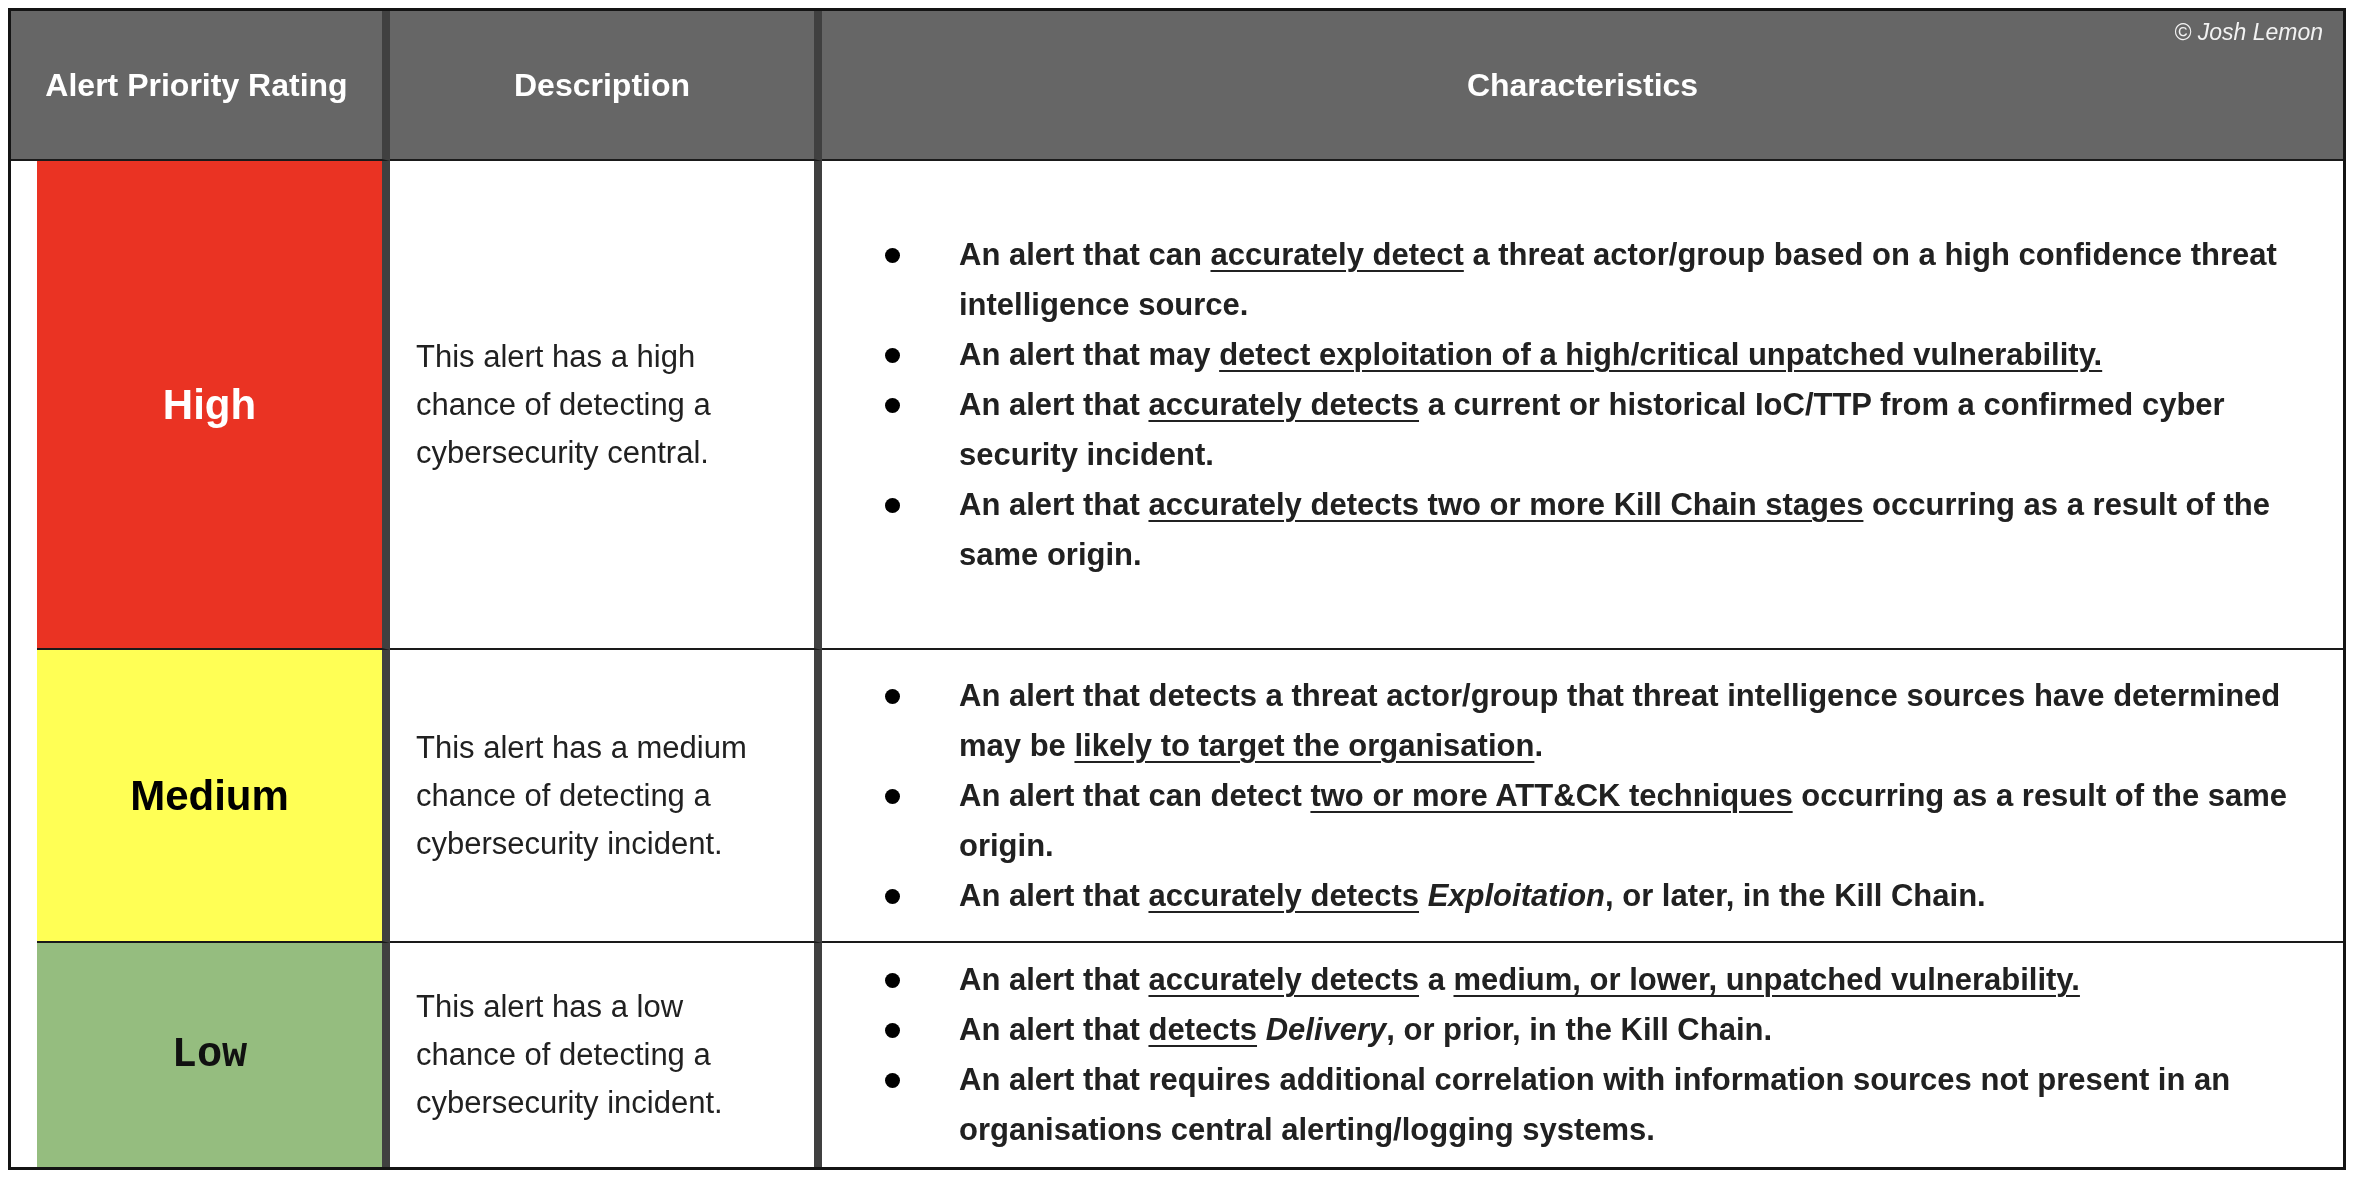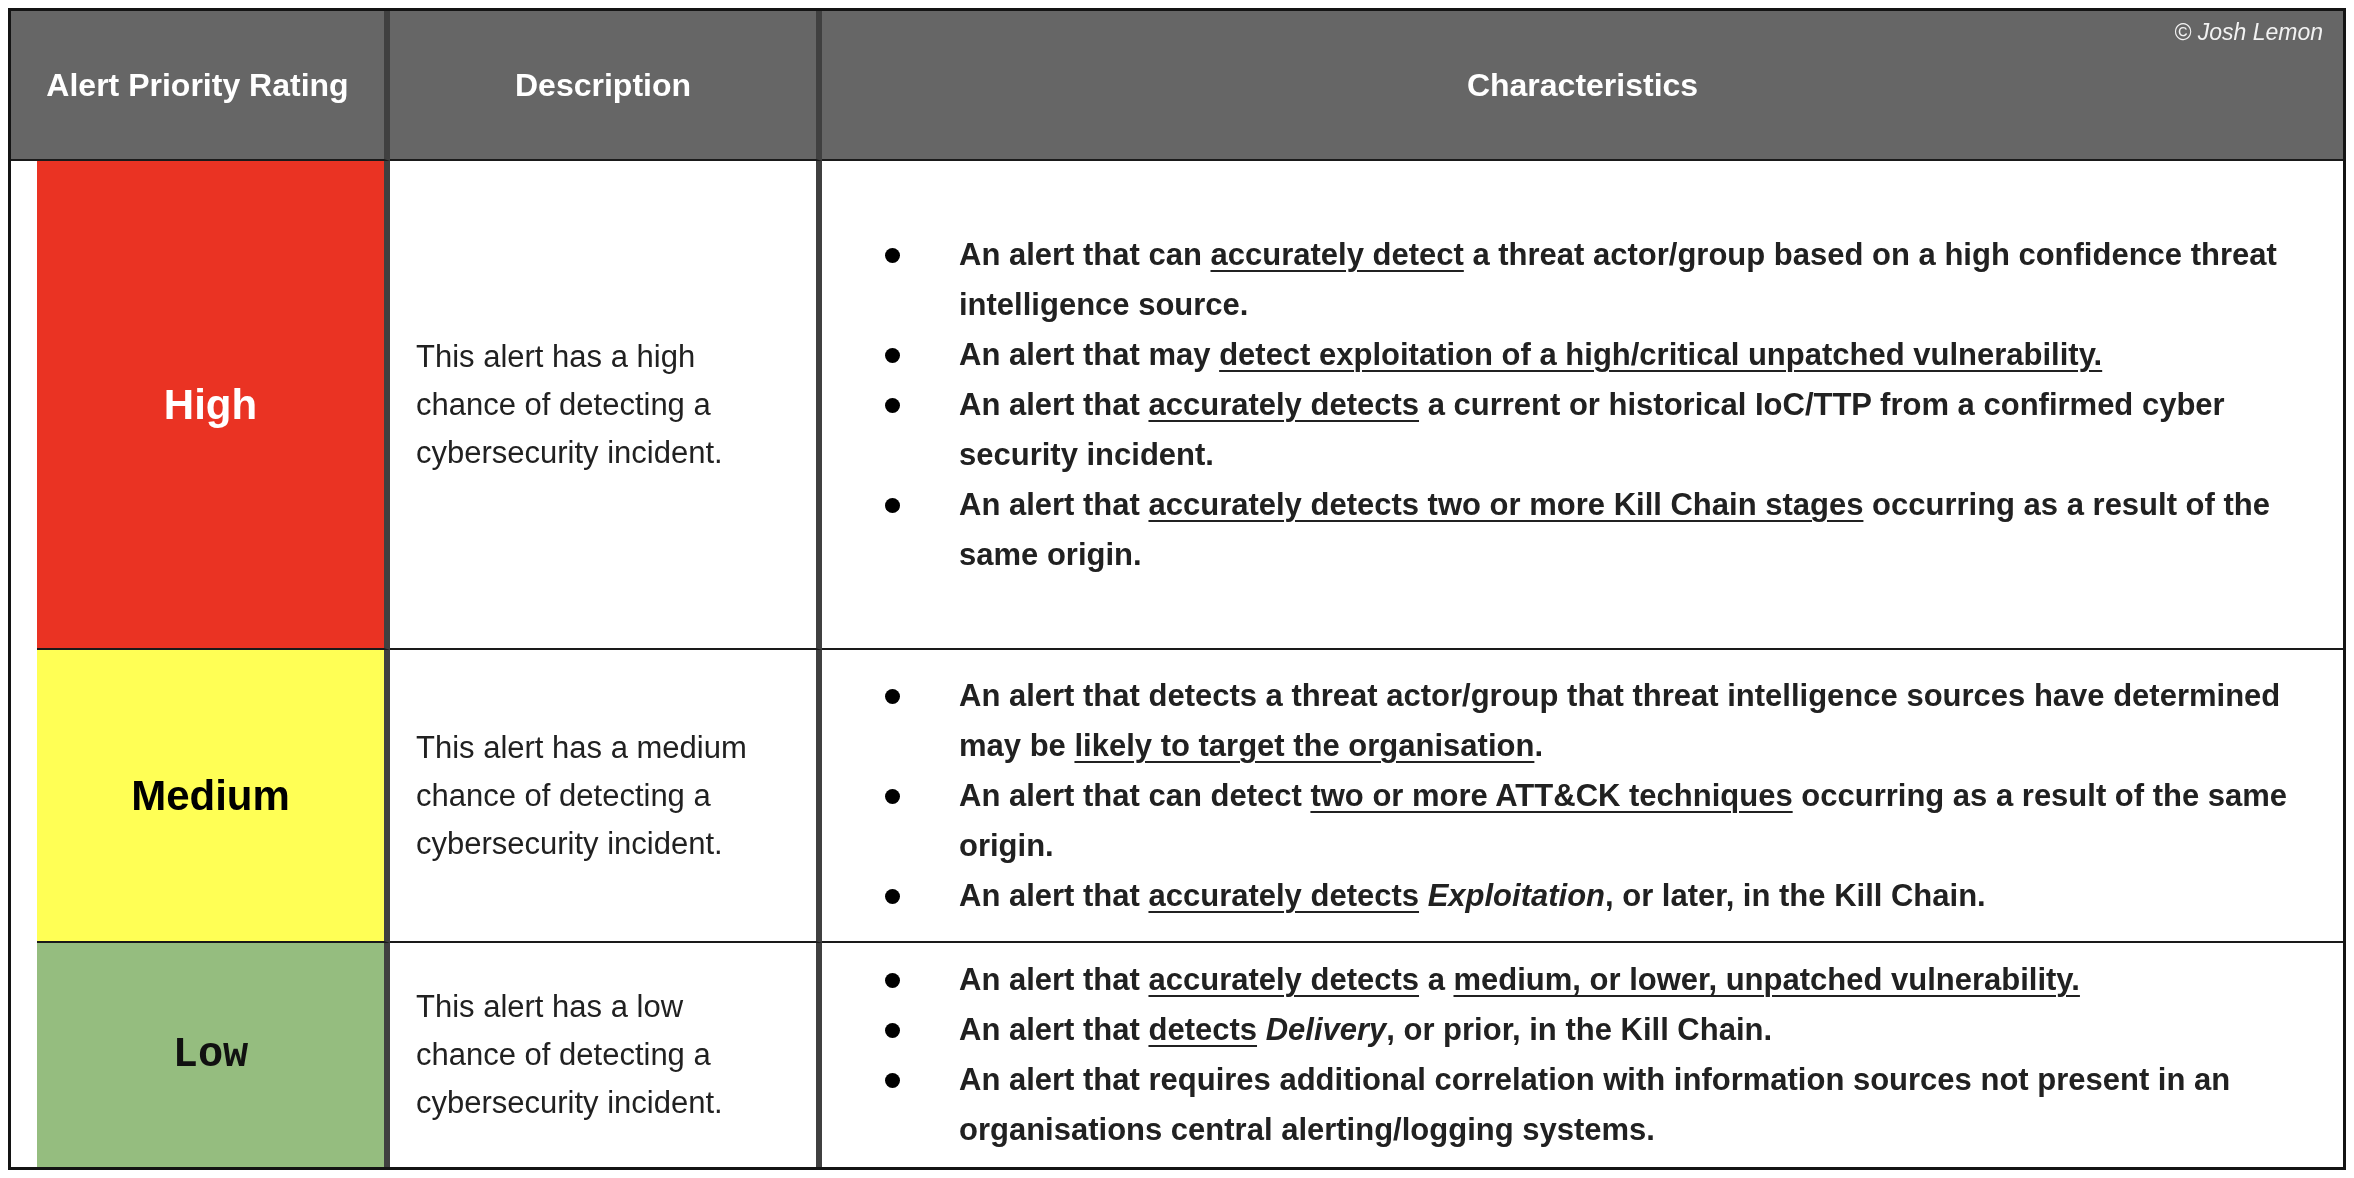--- a/index.html
+++ b/index.html
@@ -23,21 +23,21 @@
     height: 1162px;
     box-sizing: border-box;
     border: 3px solid #141414;
     display: grid;
     grid-template-columns: 379px 432px 1fr;
     grid-template-rows: 150px 489px 293px 1fr;
     background: #ffffff;
   }
   .cell {
     box-sizing: border-box;
-    border-right: 6px solid #404040;
+    border-right: 8px solid #404040;
     border-bottom: 2px solid #1a1a1a;
     overflow: hidden;
   }
   .cell.last-col { border-right: none; }
   .cell.last-row { border-bottom: none; }
 
   
   .hcell {
     background: #666666;
     color: #ffffff;
@@ -135,21 +135,21 @@
       <span class="hpad">Description</span>
     </div>
 
     <div class="cell hcell last-col">
       <span class="hpad">Characteristics</span>
       <span class="copyright">© Josh Lemon</span>
     </div>
 
   <div class="cell rating" style="background: rgb(234, 51, 35); color: rgb(255, 255, 255);">High</div>
       <div class="cell desc">
-        <div class="desc-text">This alert has a high chance of detecting a cybersecurity incident.</div>
+        <div class="desc-text">This alert has a high chance of detecting a cybersecurity central.</div>
       </div>
       <div class="cell chars last-col">
         <ul>
           <li><span>An alert that can </span><span class="seg-u">accurately detect</span><span> a threat actor/group based on a high confidence threat intelligence source.</span></li>
           <li><span>An alert that may </span><span class="seg-u">detect exploitation of a high/critical unpatched vulnerability.</span></li>
           <li><span>An alert that </span><span class="seg-u">accurately detects</span><span> a current or historical IoC/TTP from a confirmed cyber security incident.</span></li>
           <li><span>An alert that </span><span class="seg-u">accurately detects two or more Kill Chain stages</span><span> occurring as a result of the same origin.</span></li>
         </ul>
       </div>
       <div class="cell rating" style="background: rgb(255, 255, 85); color: #000000;">Medium</div>

